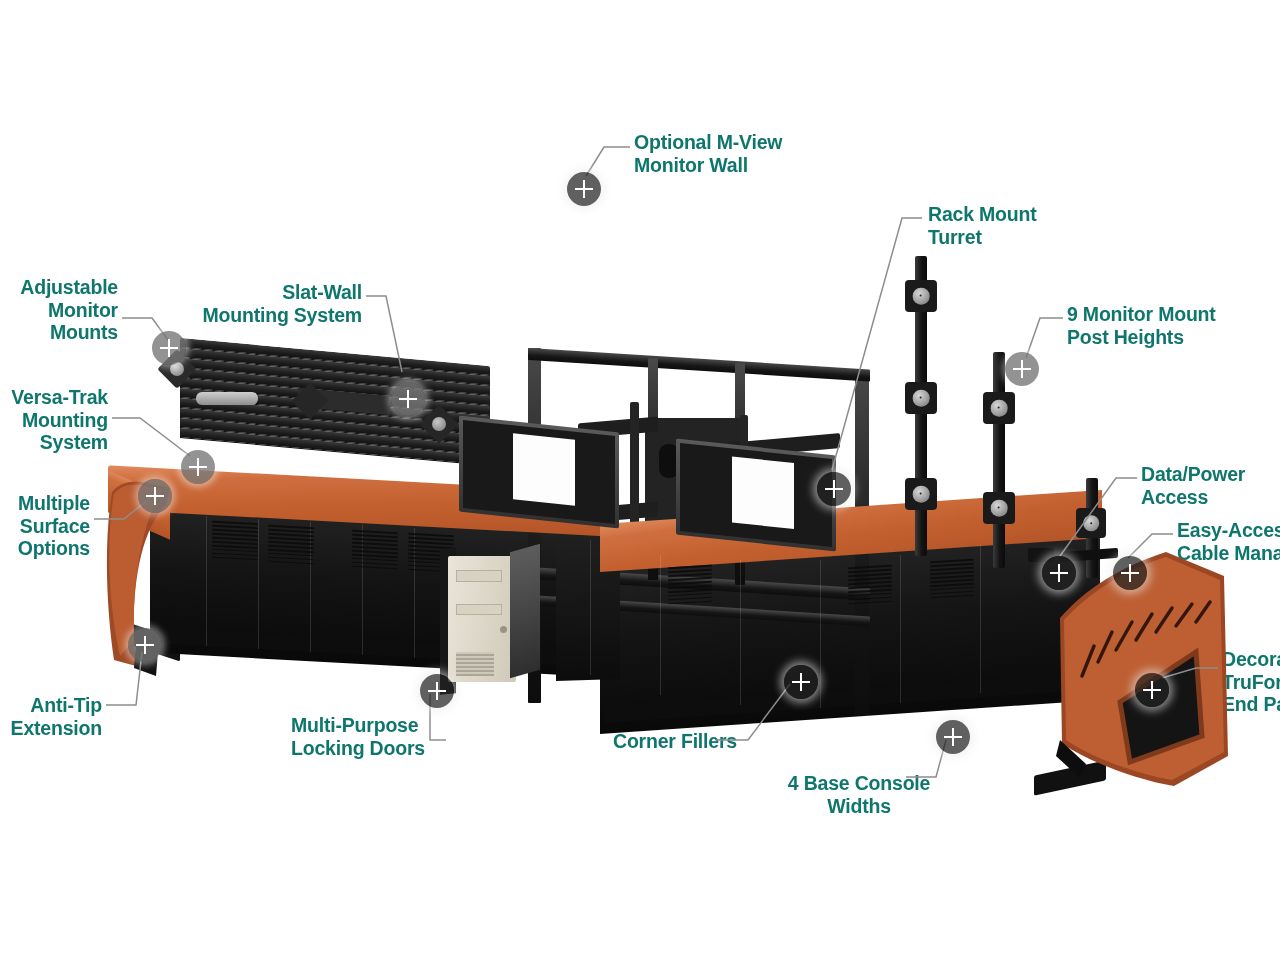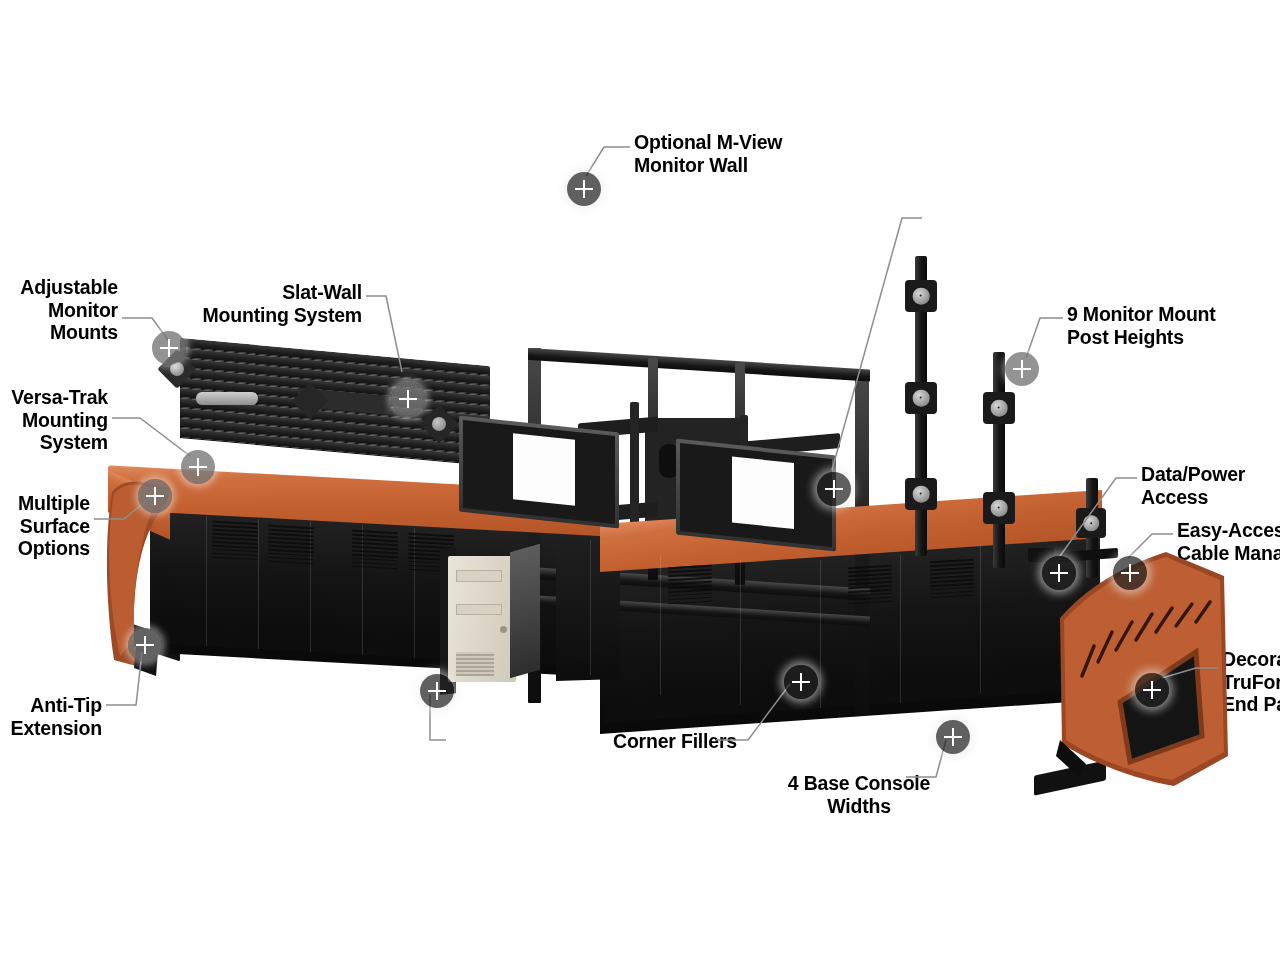--- a/index.html
+++ b/index.html
@@ -5,21 +5,21 @@
 <style>
   html,body{margin:0;padding:0;background:#ffffff;}
   body{
     width:1280px;height:960px;overflow:hidden;position:relative;
     font-family:"Liberation Sans","DejaVu Sans",sans-serif;
   }
   #stage{position:absolute;left:0;top:0;width:1280px;height:960px;background:#fff;overflow:hidden;}
 
   
   .label{
-    position:absolute;color:#000000;font-size:19.5px;line-height:22.5px;
+    position:absolute;color:#0f766e;font-size:19.5px;line-height:22.5px;
     font-weight:600;letter-spacing:-.2px;white-space:pre-line;
   }
   .label.r{text-align:right;}
   .label.l{text-align:left;}
   .label.c{text-align:center;}
 
   
   .marker{
     position:absolute;width:34px;height:34px;border-radius:50%;
     background:rgba(120,120,120,.80);
@@ -358,30 +358,34 @@
 Mounting
 System</div>
   <div class="label r" style="left:-8px;top:492px;width:98px;">Multiple
 Surface
 Options</div>
   <div class="label r" style="left:10px;top:694px;width:92px;">Anti-Tip
 Extension</div>
 
   <div class="label l" style="left:634px;top:131px;width:200px;">Optional M-View
 Monitor Wall</div>
+  <div class="label l" style="left:928px;top:203px;width:160px;">Rack Mount
+Turret</div>
   <div class="label l" style="left:1067px;top:303px;width:210px;">9 Monitor Mount
 Post Heights</div>
   <div class="label l" style="left:1141px;top:463px;width:140px;">Data/Power
 Access</div>
   <div class="label l" style="left:1177px;top:519px;width:215px;">Easy-Access
 Cable Management</div>
   <div class="label l" style="left:1222px;top:648px;width:160px;">Decorative
 TruForm
 End Panels</div>
 
+  <div class="label l" style="left:291px;top:714px;width:170px;">Multi-Purpose
+Locking Doors</div>
   <div class="label l" style="left:613px;top:730px;width:140px;">Corner Fillers</div>
   <div class="label c" style="left:779px;top:772px;width:160px;">4 Base Console
 Widths</div>
 
   <div class="marker" style="left:152px;top:331px;"></div>
   <div class="marker" style="left:391px;top:382px;"></div>
   <div class="marker" style="left:181px;top:450px;"></div>
   <div class="marker" style="left:138px;top:479px;"></div>
   <div class="marker" style="left:128px;top:628px;"></div>
   <div class="marker dark" style="left:567px;top:172px;"></div>

